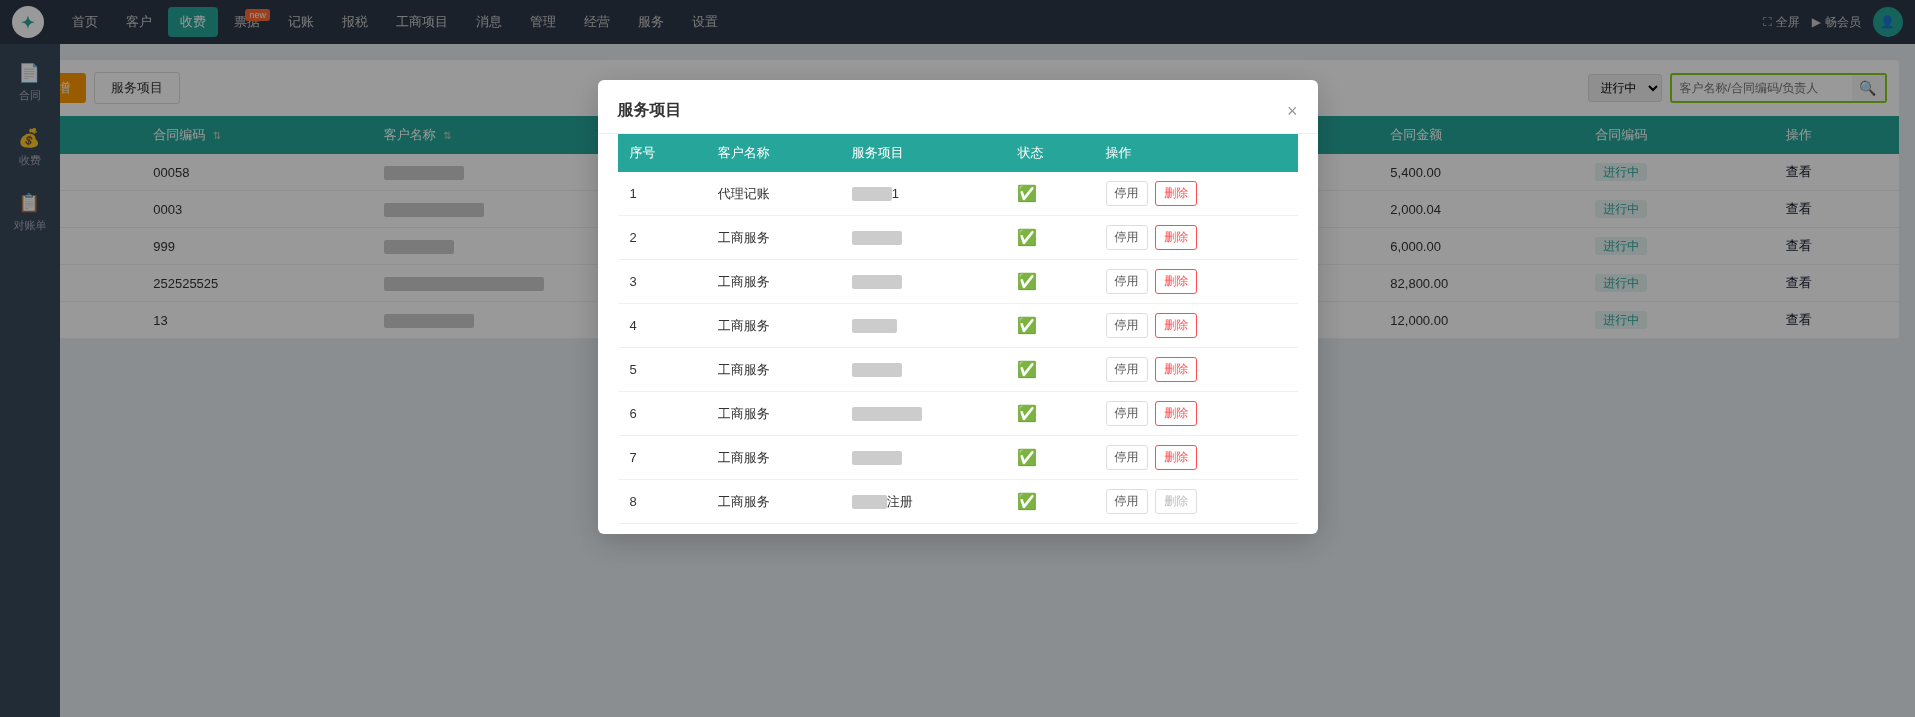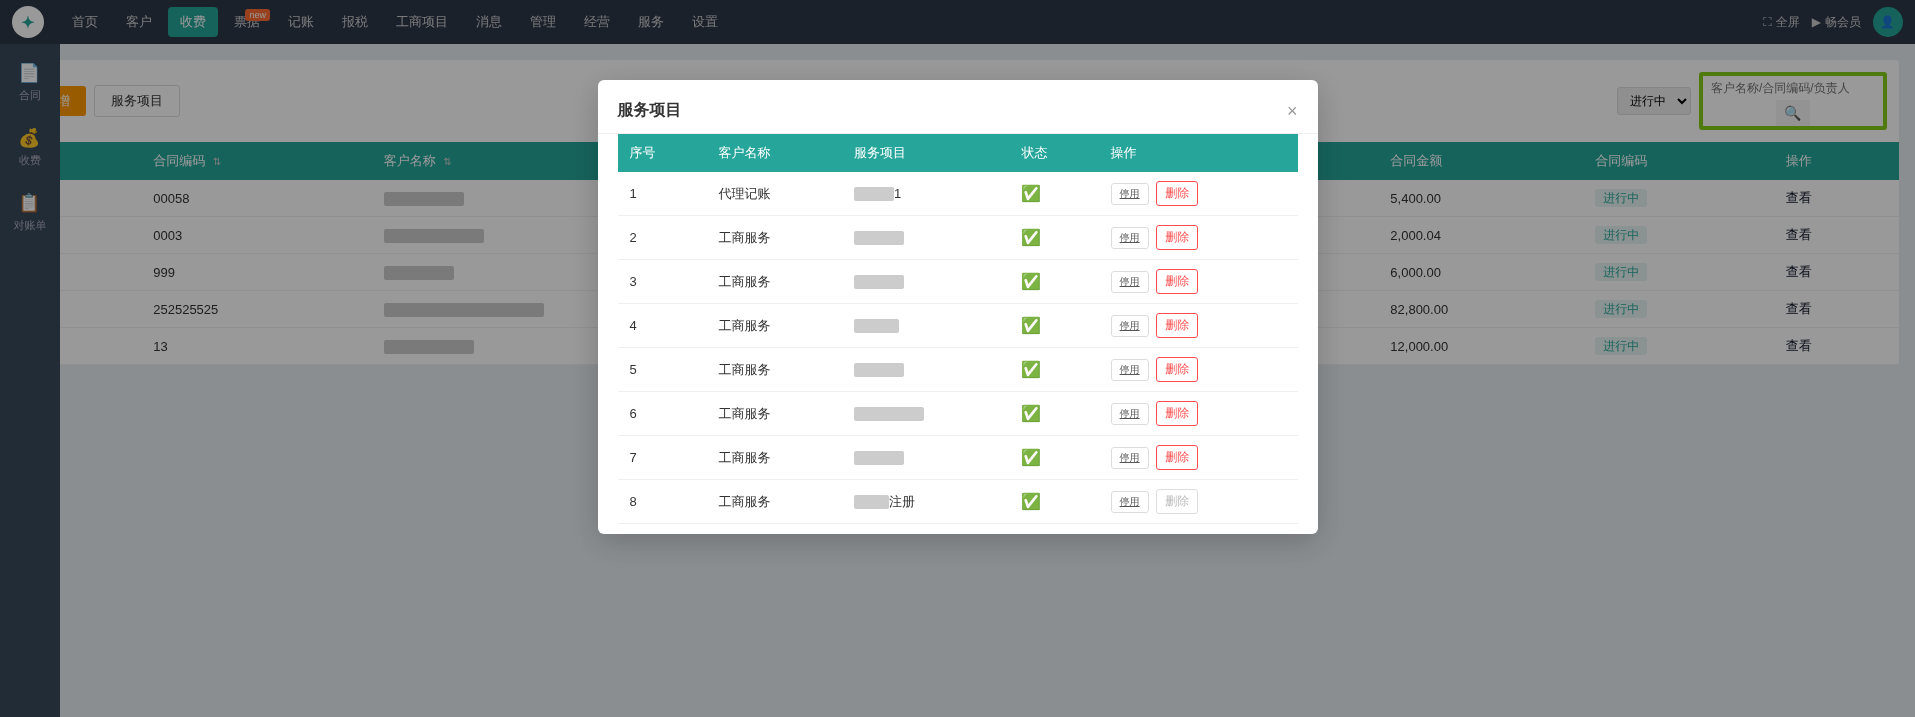--- a/index.html
+++ b/index.html
@@ -129,24 +129,23 @@
       display: flex; align-items: center; gap: 8px;
     }
     .filter-select {
       padding: 5px 8px;
       border: 1px solid #ddd;
       border-radius: 3px;
       font-size: 12px;
     }
     .search-box {
       display: flex; align-items: center;
-      border: 4px solid #84cc16;
+      border: 2px solid #84cc16;
       border-radius: 3px;
       overflow: hidden;
-      flex-direction: column;
     }
     .search-box input {
       border: none; outline: none;
       padding: 5px 8px;
       font-size: 12px;
       width: 180px;
     }
     .search-box .search-btn {
       background: #f5f5f5;
       border: none;
@@ -273,25 +272,24 @@
     }
     .check-icon {
       color: #26a69a;
       font-size: 16px;
     }
     .btn-stop {
       background: #fff;
       border: 1px solid #ddd;
       padding: 3px 8px;
       border-radius: 3px;
-      font-size: 10px;
+      font-size: 12px;
       cursor: pointer;
       color: #555;
       margin-right: 4px;
-      text-decoration: underline;
     }
     .btn-delete {
       background: #fff;
       border: 1px solid #ff4d4f;
       padding: 3px 8px;
       border-radius: 3px;
       font-size: 12px;
       cursor: pointer;
       color: #ff4d4f;
     }

